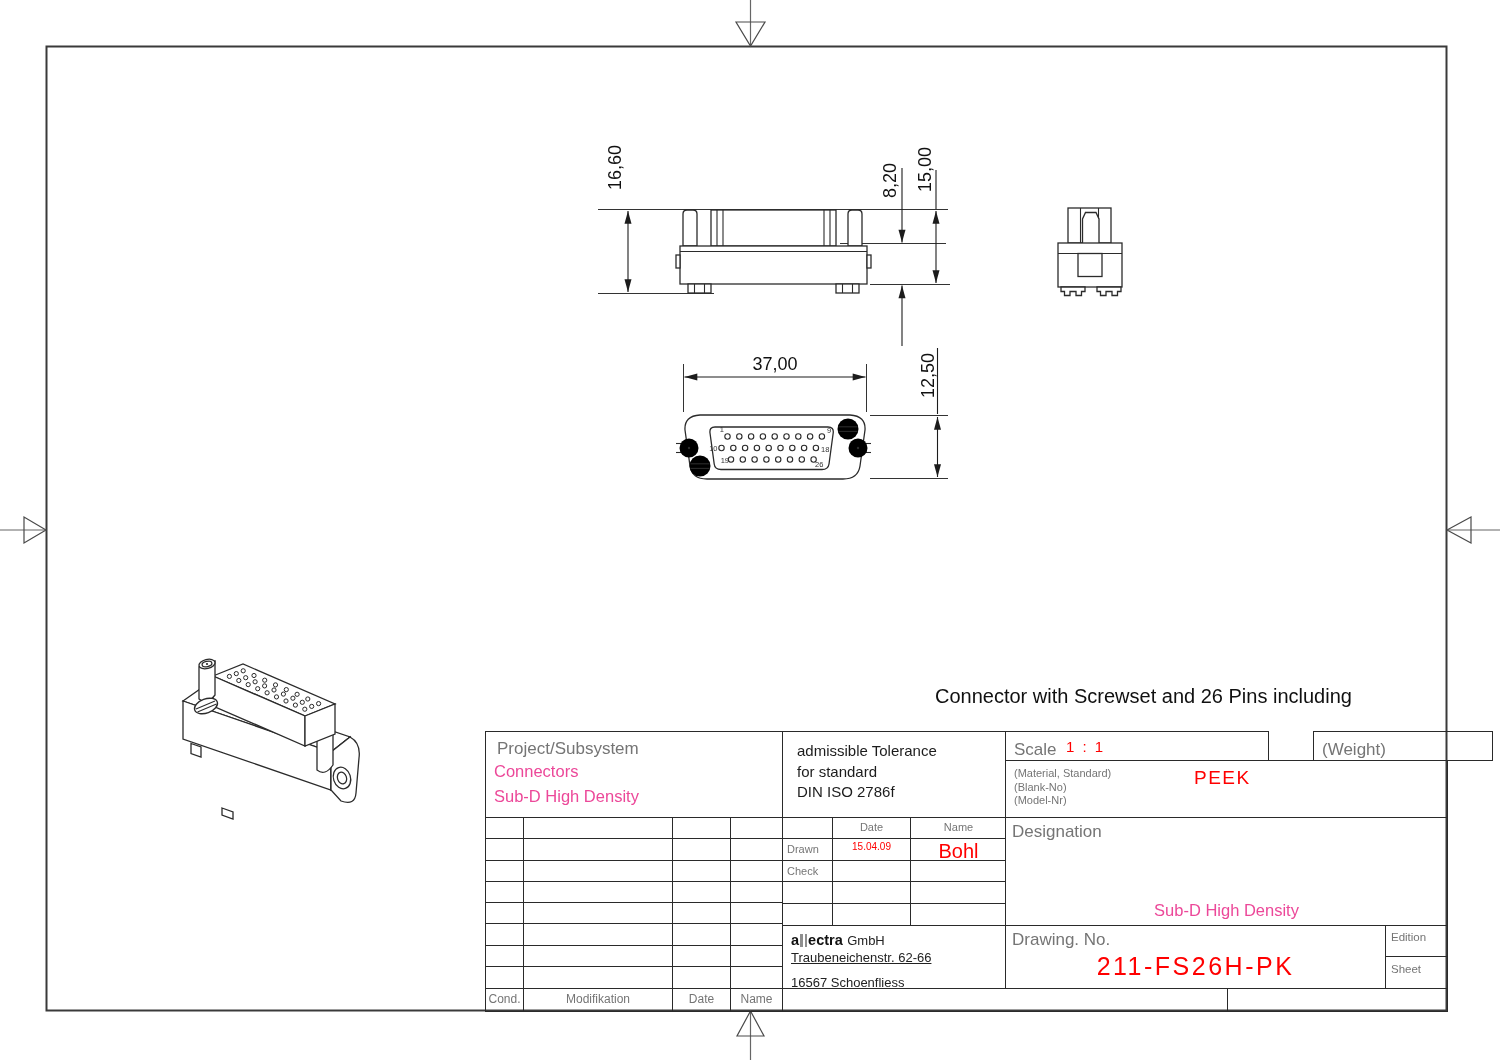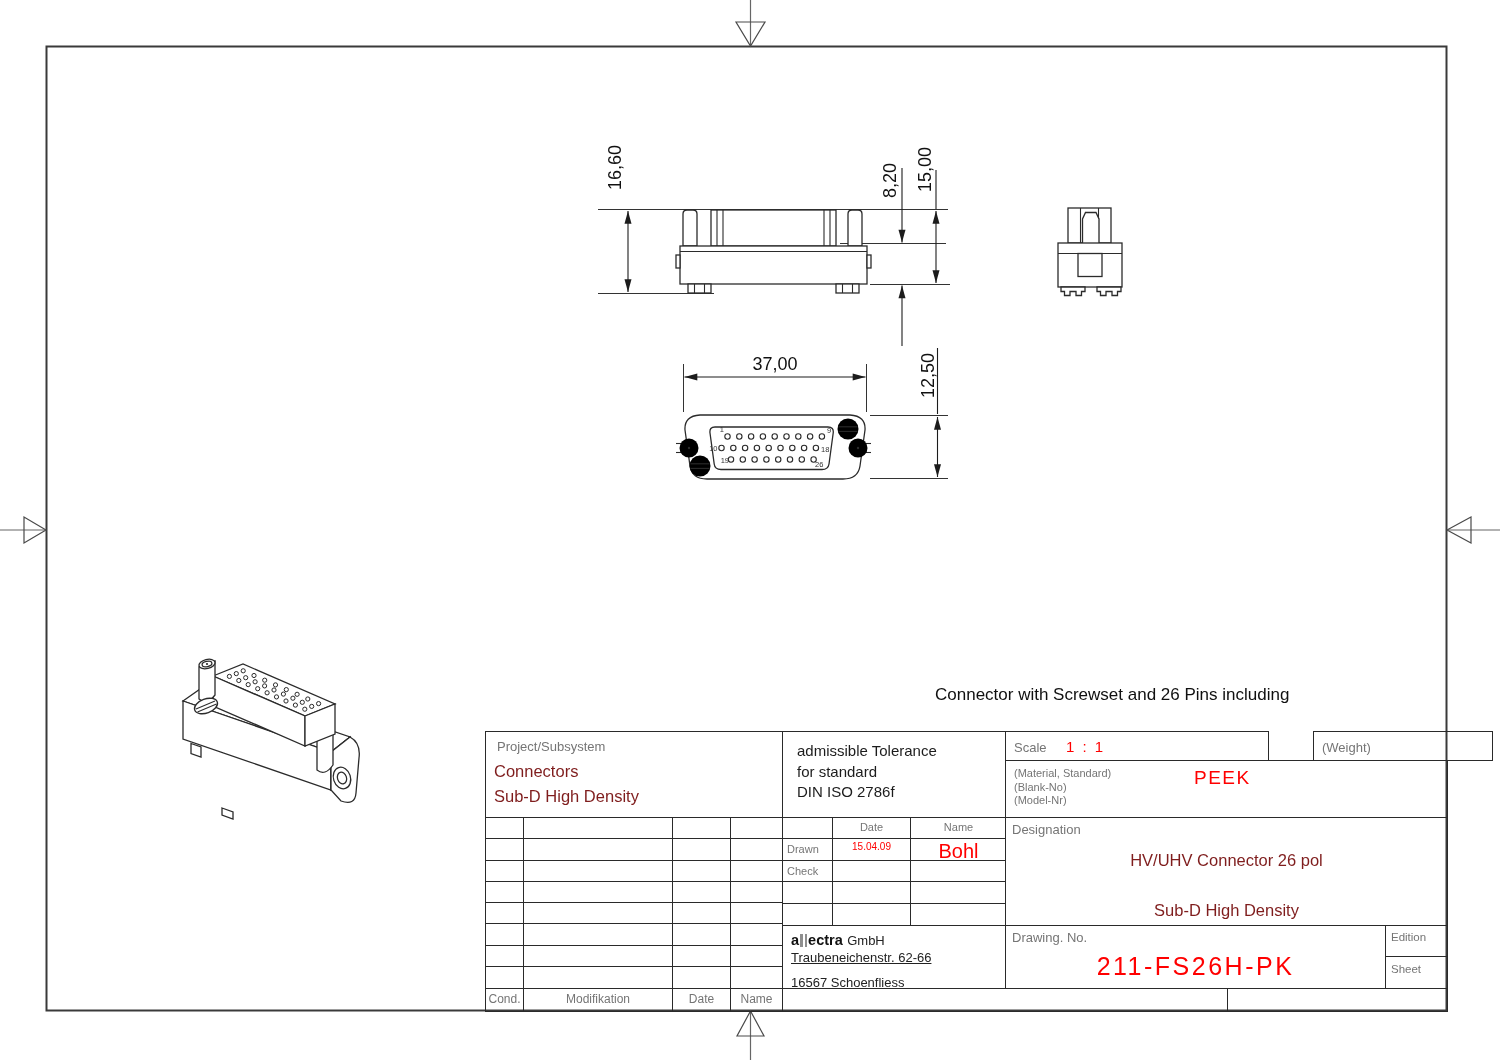--- a/index.html
+++ b/index.html
@@ -14,37 +14,37 @@
   .view rect,.view path,.view polygon,.view ellipse{stroke:#2b2b2b;stroke-width:1.3;fill:#fff;}
   .view line{stroke:#2b2b2b;stroke-width:1.1;}
   .thin{stroke-width:1 !important;}
   #fv-pins circle{fill:#fff;stroke:#2b2b2b;stroke-width:1.1;}
   #iso-pins circle{fill:#fff;stroke:#2b2b2b;stroke-width:1;}
   .pinlbl{font-size:7.5px;fill:#333;}
   .slot{stroke:#2b2b2b;stroke-width:1.2;fill:none;}
   
   .tb{position:absolute;left:485px;top:731px;width:963px;height:281px;color:#222;}
   .c{position:absolute;border:1px solid #2a2a2a;box-sizing:border-box;background:transparent;}
-  .lbl{font-size:13px;color:#757575;}
-  .val{color:#7f1d1d;}
+  .lbl{font-size:17px;color:#757575;}
+  .val{color:#ec4899;}
   .red{color:#ff0000;}
   .abs{position:absolute;}
   .rg{display:grid;grid-template-columns:38px 149px 58px 52px;grid-template-rows:repeat(8,1fr);}
   .rg>div{border-right:1px solid #2a2a2a;border-bottom:1px solid #2a2a2a;}
   .rg>div:nth-child(4n){border-right:none;}
   .rg>div:nth-last-child(-n+4){border-bottom:none;}
   .ap{display:grid;grid-template-columns:50px 78px 95px;grid-template-rows:repeat(5,1fr);}
   .ap>div{border-right:1px solid #2a2a2a;border-bottom:1px solid #2a2a2a;overflow:hidden;}
   .ap>div:nth-child(3n){border-right:none;}
   .ap>div:nth-last-child(-n+3){border-bottom:none;}
   .ap-h{font-size:11px;color:#757575;text-align:center;padding-top:3px;}
   .ap-lbl{font-size:11px;color:#757575;padding:4px 0 0 4px;}
   .ap-date{font-size:10px;text-align:center;padding-top:2px;}
   .ap-name{font-size:20px;text-align:center;padding-top:1px;}
-  .headline{position:absolute;left:935px;top:685px;font-size:17px;color:#101010;white-space:nowrap;}
+  .headline{position:absolute;left:935px;top:685px;font-size:20px;color:#101010;white-space:nowrap;}
   .logo-b{font-weight:bold;font-size:14.5px;color:#111;}
   .logo-bar{display:inline-block;width:2.5px;height:13px;background:#8f8f8f;margin:0 1px;vertical-align:-2px;}
   .addr{font-size:13px;color:#222;line-height:16px;}
   .footcell{font-size:12px;color:#757575;text-align:center;padding-top:3px;}
 </style>
 </head>
 <body>
 
 
 
@@ -270,21 +270,20 @@
     <div class="abs" style="left:8px;top:6px;font-size:11px;color:#757575;line-height:13.5px;">
       <div>(Material, Standard)</div>
       <div>(Blank-No)</div>
       <div>(Model-Nr)</div>
     </div>
     <div class="red abs" style="left:188px;top:6px;font-size:19px;letter-spacing:1.5px;">PEEK</div>
   </div>
 
   <div class="c" style="left:520px;top:86px;width:443px;height:109px;">
     <div class="lbl abs" style="left:6px;top:4px;">Designation</div>
-    <div class="val abs" style="left:0;top:33px;width:100%;text-align:center;font-size:16.5px;">HV/UHV Connector 26 pol</div>
     <div class="val abs" style="left:0;top:83px;width:100%;text-align:center;font-size:16.5px;">Sub-D High Density</div>
   </div>
 
   <div class="c rg" id="revision-grid" style="left:0;top:86px;width:298px;height:172px;">
       <div></div>
       <div></div>
       <div></div>
       <div></div>
       <div></div>
       <div></div>

